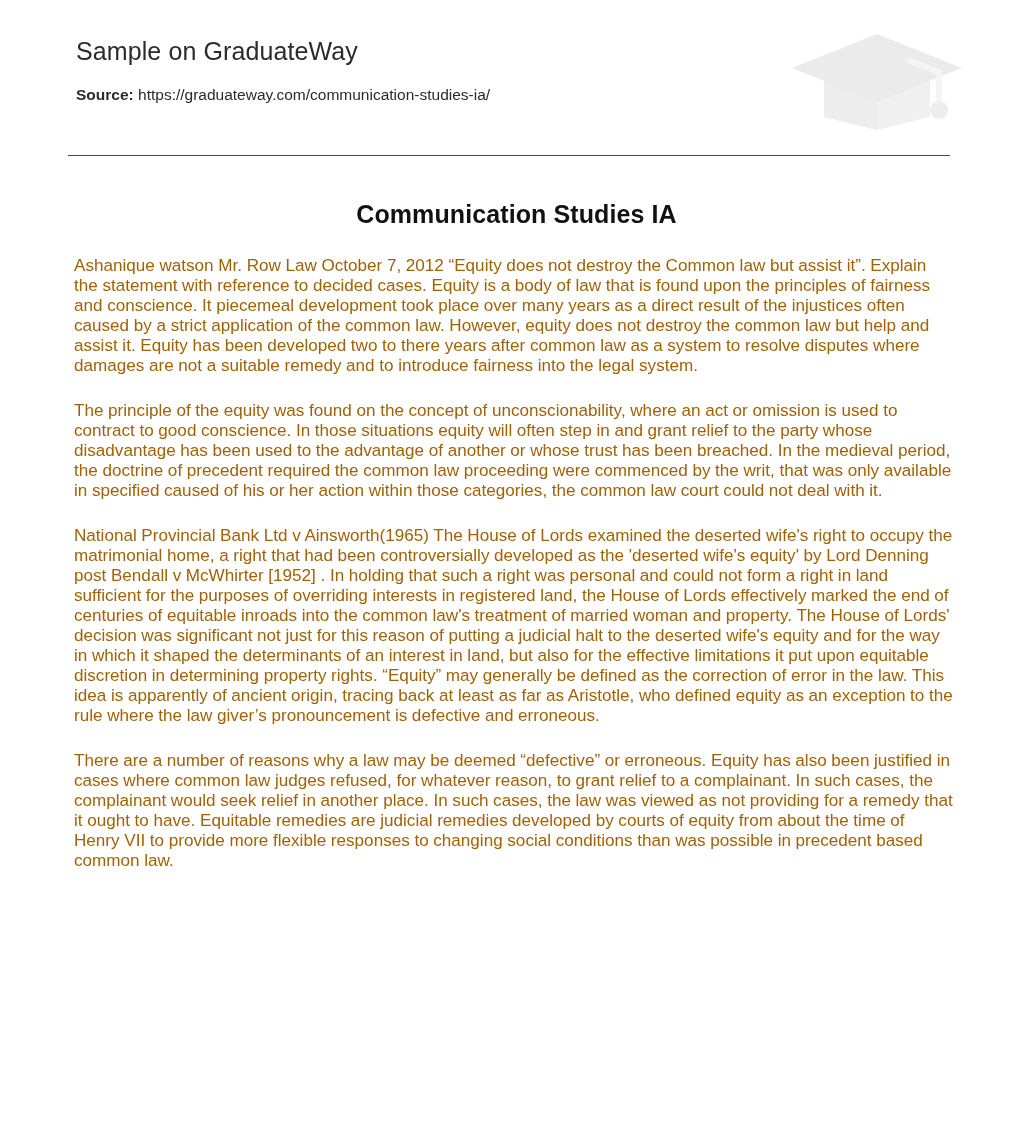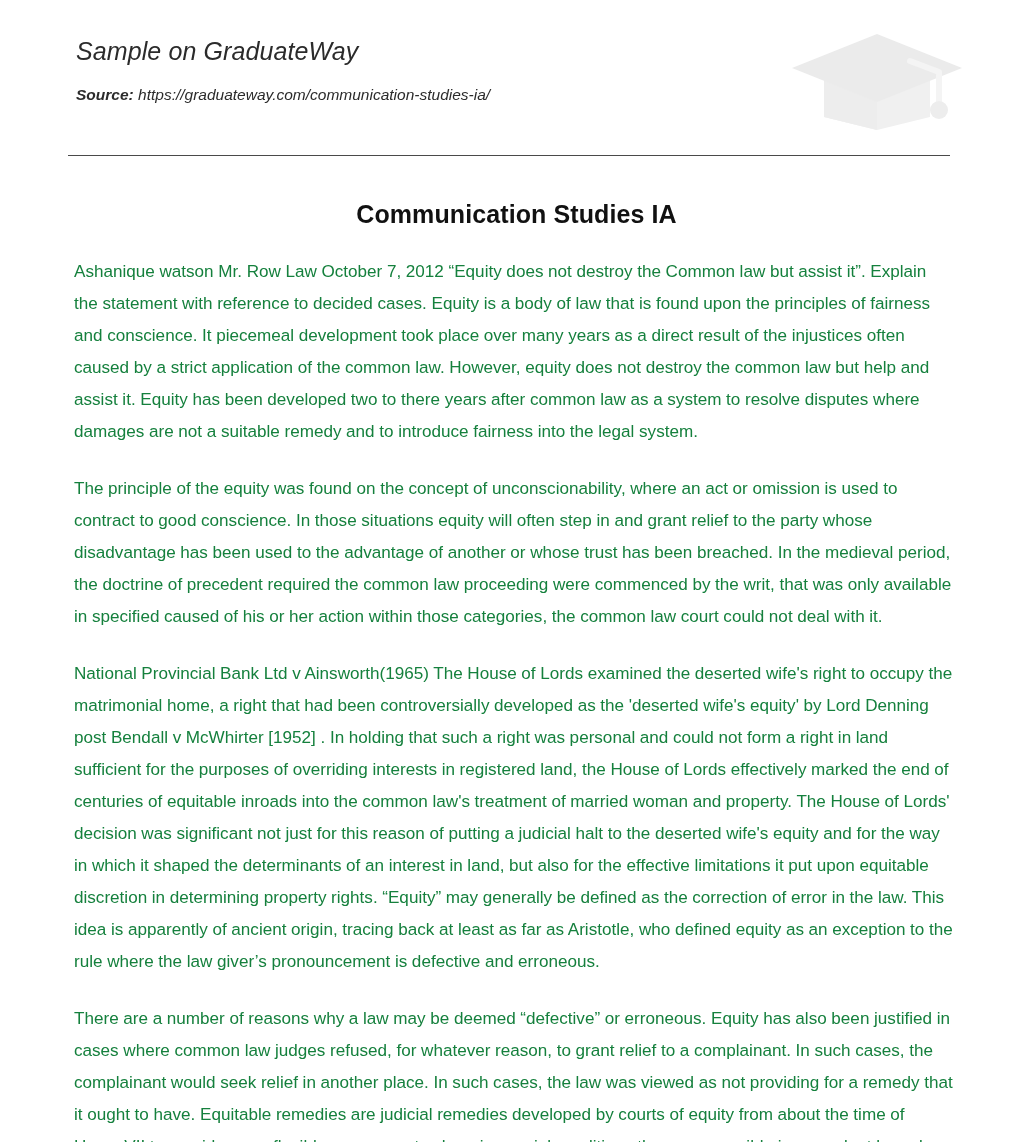--- a/index.html
+++ b/index.html
@@ -20,21 +20,20 @@
     overflow: hidden;
     box-sizing: border-box;
   }
 
   
   .header {
     position: relative;
     padding: 36px 84px 0 76px;
     height: 104px;
     box-sizing: border-box;
-    font-style: italic;
   }
   .brand-title {
     font-size: 25px;
     font-weight: 400;
     color: #2b2b2b;
     letter-spacing: 0.1px;
     line-height: 1.2;
     margin: 0;
   }
   .source-line {
@@ -88,22 +87,22 @@
 
   
   .body-content {
     position: absolute;
     left: 74px;
     top: 256px;
     width: 880px;
   }
   .para {
     font-size: 17.1px;
-    line-height: 32px;
-    color: #15803d;
+    line-height: 20px;
+    color: #a16207;
     margin: 0 0 25px 0;
     text-align: left;
     word-spacing: -0.1px;
   }
   .para:last-child {
     margin-bottom: 0;
   }
 </style>
 </head>
 <body>

